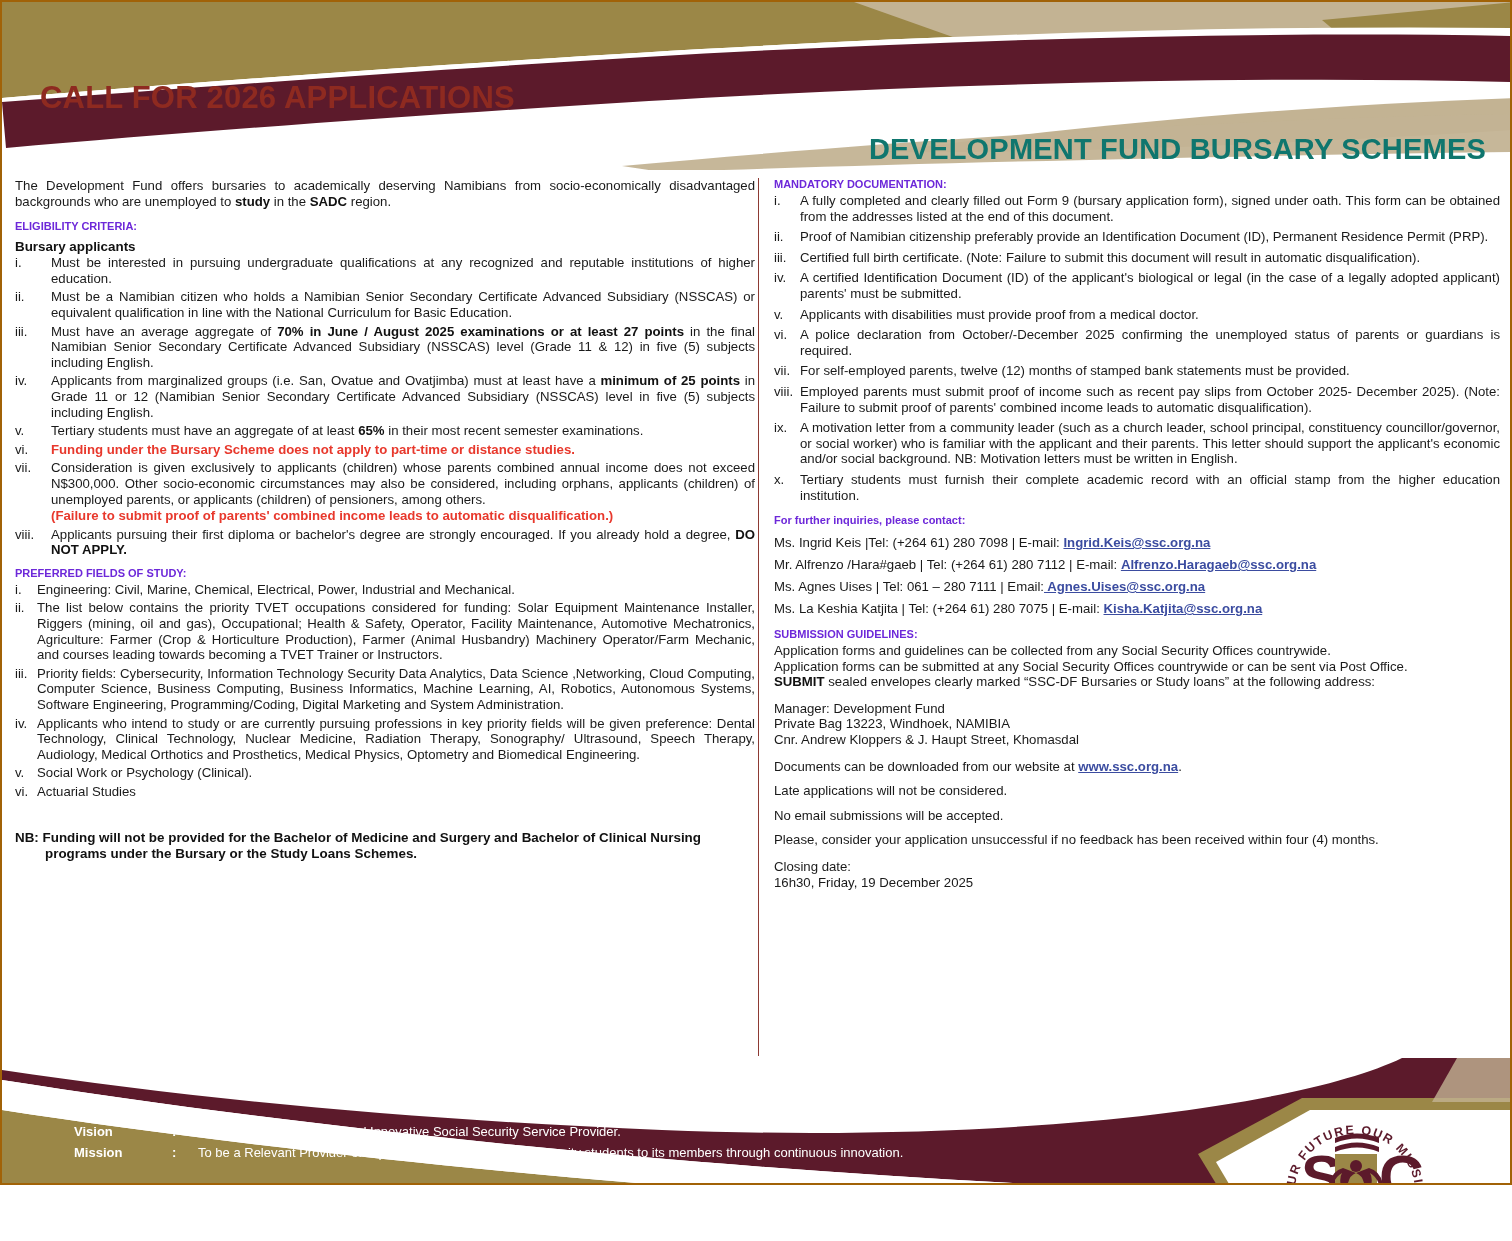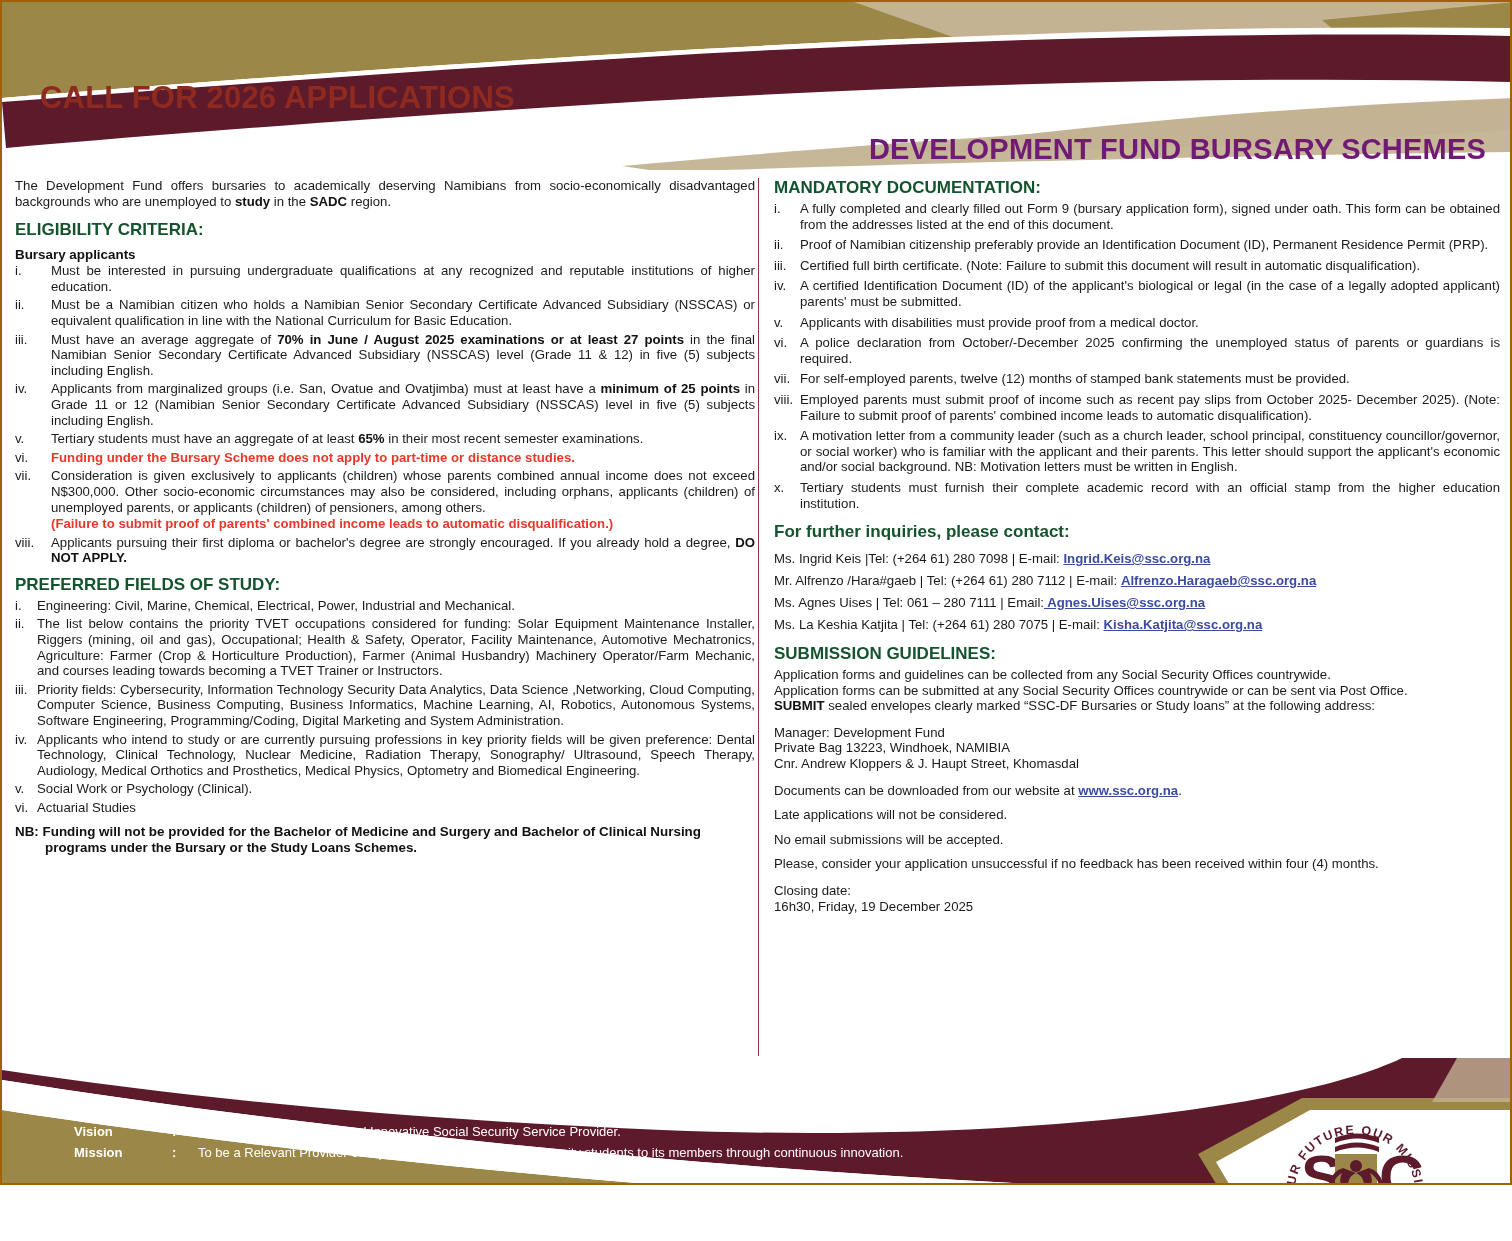--- a/index.html
+++ b/index.html
@@ -17,51 +17,51 @@
   
   .header{position:absolute;left:0;top:0;width:1512px;height:168px;overflow:hidden;}
   .header svg{position:absolute;left:0;top:0;}
   .hdr-title{
     position:absolute;left:38px;top:78px;
     font-size:31px;font-weight:bold;color:#8E2A20;
     letter-spacing:.2px;white-space:nowrap;
   }
   .hdr-subtitle{
     position:absolute;right:28px;top:131px;
-    font-size:29px;font-weight:bold;color:#701a75;
+    font-size:29px;font-weight:bold;color:#0f766e;
     letter-spacing:.2px;white-space:nowrap;
   }
 
   
   .body-wrap{position:absolute;left:0;top:176px;width:1512px;height:880px;}
   .col-left{position:absolute;left:13px;top:0;width:740px;}
   .col-right{position:absolute;left:772px;top:0;width:726px;}
   .divider{position:absolute;left:756px;top:0;width:1px;height:878px;background:#8d3a33;}
 
   .p{font-size:13.2px;line-height:15.6px;color:#1a1a1a;margin:0 0 2px 0;text-align:justify;}
-  .sec-head{font-size:17px;font-weight:bold;color:#14532d;margin:11px 0 3px 0;}
+  .sec-head{font-size:11px;font-weight:bold;color:#6d28d9;margin:11px 0 3px 0;}
   .sec-head.tight{margin-top:9px;}
   .sub-head{font-size:13.4px;font-weight:bold;color:#111;margin:7px 0 1px 0;}
 
   
   ul.rlist{list-style:none;margin:0;padding:0;}
   ul.rlist>li{
     position:relative;padding-left:36px;margin-bottom:3px;
     font-size:13.2px;line-height:15.6px;color:#1a1a1a;text-align:justify;
   }
   ul.rlist>li .rn{position:absolute;left:0;top:0;width:30px;text-align:left;}
   ul.rlist.narrow>li{padding-left:22px;}
   ul.rlist.narrow>li .rn{width:20px;}
   ul.rlist.rgt>li{padding-left:26px;margin-bottom:5px;}
   ul.rlist.rgt>li .rn{width:22px;}
 
   b,strong{font-weight:bold;color:#111;}
   .red{color:#E8382C;font-weight:bold;}
   .redline{color:#E8382C;font-weight:bold;display:block;margin-top:1px;}
-  .nb{font-size:13.4px;line-height:16px;font-weight:bold;color:#111;margin-top:8px;padding-left:30px;text-indent:-30px;}
+  .nb{font-size:13.4px;line-height:16px;font-weight:bold;color:#111;margin-top:30px;padding-left:30px;text-indent:-30px;}
 
   .contact-line{font-size:13.2px;line-height:16px;color:#1a1a1a;margin:0 0 6px 0;}
   a.mail{color:#3B4CA0;font-weight:bold;text-decoration:underline;}
   .addr{font-size:13.2px;line-height:15.6px;color:#1a1a1a;margin:0;}
   .addr.b{font-weight:normal;}
   .spacer{height:11px;}
   .gap6{height:6px;}
 
   
   .footer{position:absolute;left:0;top:1056px;width:1512px;height:185px;overflow:hidden;}

